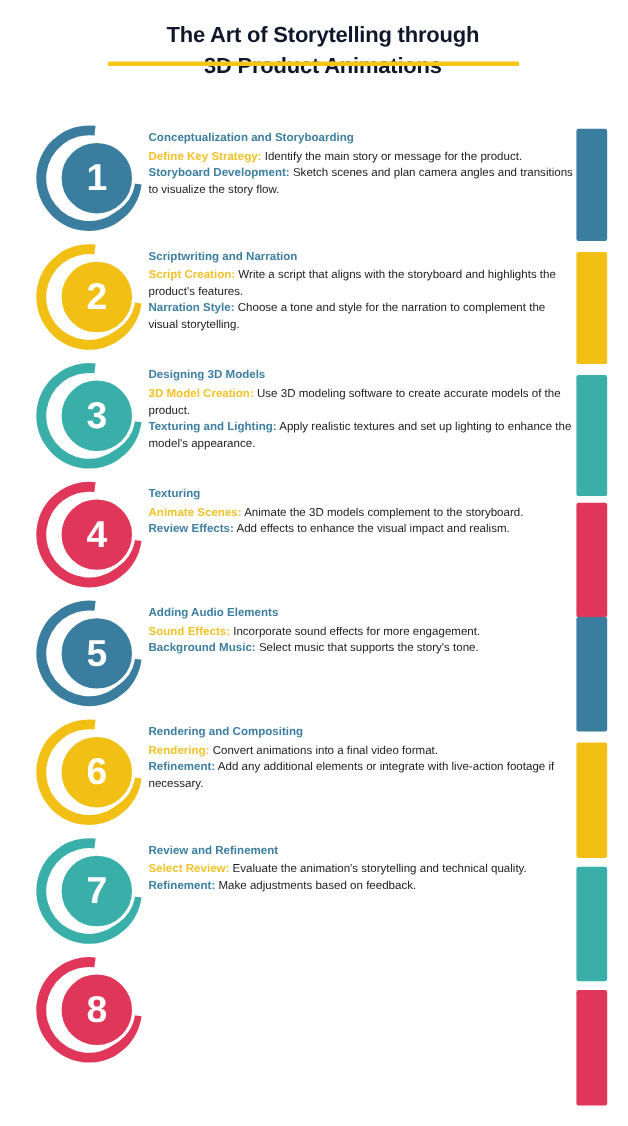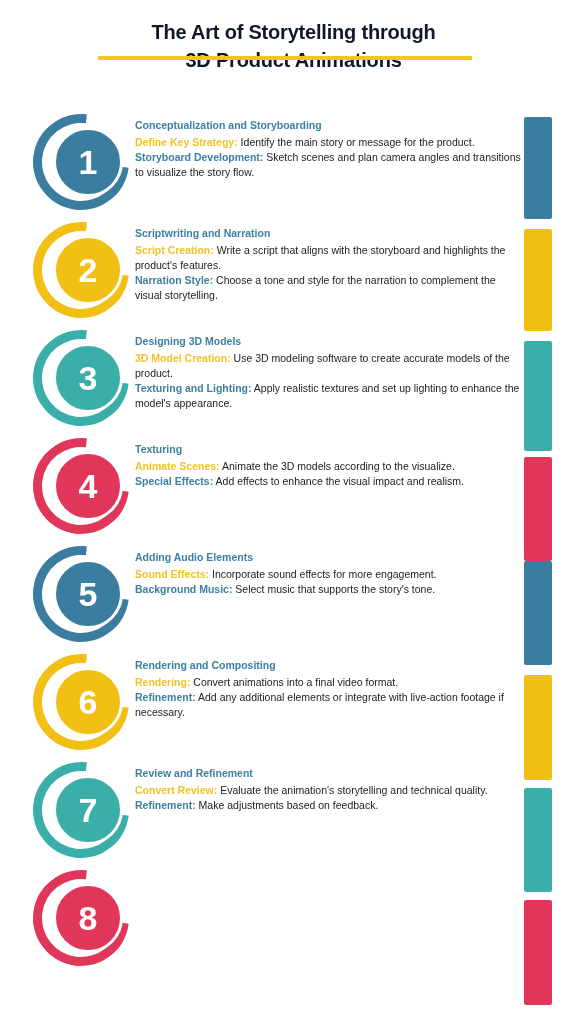--- a/index.html
+++ b/index.html
@@ -222,22 +222,22 @@
       </div>
       <div class="step">
         <div class="step-card"></div>
         <div class="badge" style="color: rgb(224, 54, 90);">
           <div class="badge-ring"></div>
           <div class="badge-disc"></div>
           <div class="badge-num">4</div>
         </div>
         <div class="step-text">
           <div class="step-heading">Texturing</div>
-          <div class="step-line"><span class="lbl lbl-yellow">Animate Scenes:</span><span> Animate the 3D models according to the visualize.</span></div>
-          <div class="step-line"><span class="lbl lbl-blue">Special Effects:</span><span> Add effects to enhance the visual impact and realism.</span></div>
+          <div class="step-line"><span class="lbl lbl-yellow">Animate Scenes:</span><span> Animate the 3D models complement to the storyboard.</span></div>
+          <div class="step-line"><span class="lbl lbl-blue">Review Effects:</span><span> Add effects to enhance the visual impact and realism.</span></div>
         </div>
       </div>
       <div class="step">
         <div class="step-card"></div>
         <div class="badge" style="color: rgb(59, 125, 158);">
           <div class="badge-ring"></div>
           <div class="badge-disc"></div>
           <div class="badge-num">5</div>
         </div>
         <div class="step-text">
@@ -261,21 +261,21 @@
       </div>
       <div class="step">
         <div class="step-card"></div>
         <div class="badge" style="color: rgb(58, 175, 169);">
           <div class="badge-ring"></div>
           <div class="badge-disc"></div>
           <div class="badge-num">7</div>
         </div>
         <div class="step-text">
           <div class="step-heading">Review and Refinement</div>
-          <div class="step-line"><span class="lbl lbl-yellow">Convert Review:</span><span> Evaluate the animation's storytelling and technical quality.</span></div>
+          <div class="step-line"><span class="lbl lbl-yellow">Select Review:</span><span> Evaluate the animation's storytelling and technical quality.</span></div>
           <div class="step-line"><span class="lbl lbl-blue">Refinement:</span><span> Make adjustments based on feedback.</span></div>
         </div>
       </div>
       <div class="step">
         <div class="step-card"></div>
         <div class="badge" style="color: rgb(224, 54, 90);">
           <div class="badge-ring"></div>
           <div class="badge-disc"></div>
           <div class="badge-num">8</div>
         </div>

